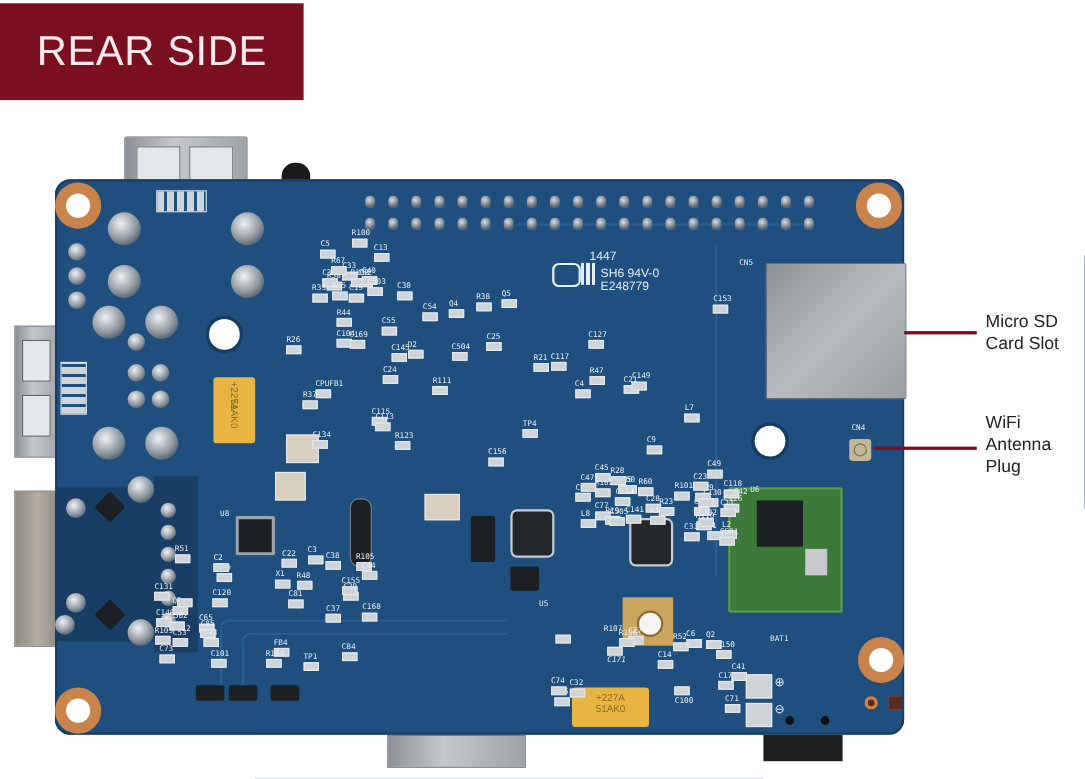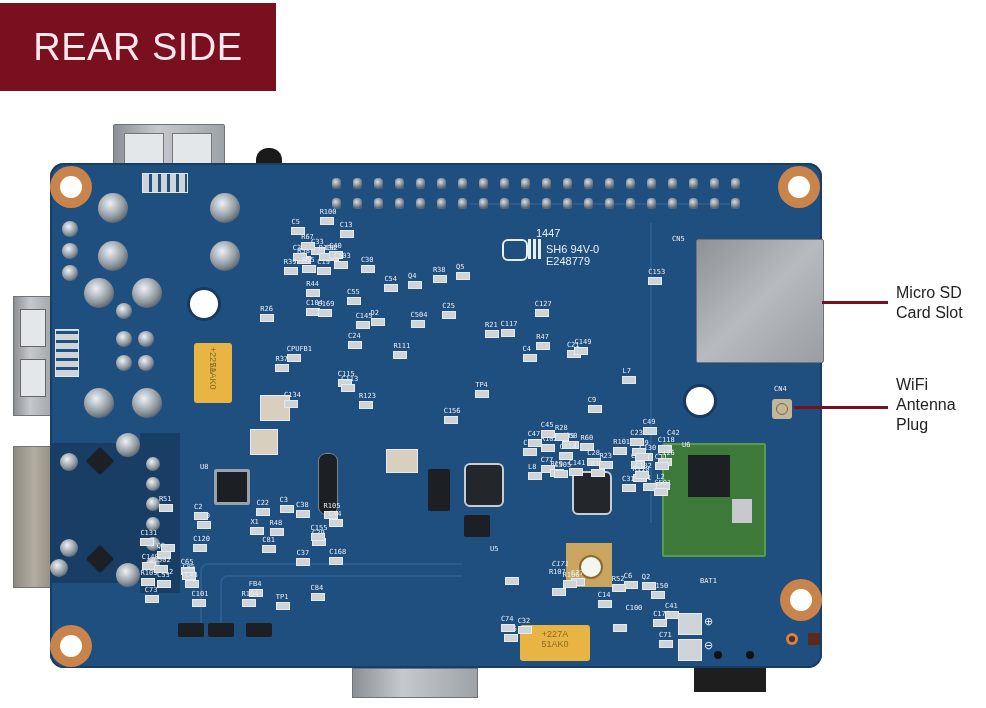--- a/index.html
+++ b/index.html
@@ -266,21 +266,21 @@
       <div class="silk" style="left: 606.343px; top: 310.228px;">L2</div>
       <div class="smd" style="left: 537.265px; top: 294.612px; width: 12px; height: 6px;"></div>
       <div class="silk" style="left: 537.265px; top: 285.612px;">C28</div>
       <div class="smd" style="left: 310.909px; top: 102.373px; width: 12px; height: 6px;"></div>
       <div class="silk" style="left: 310.909px; top: 93.3734px;">C30</div>
       <div class="smd" style="left: 450.618px; top: 166.198px; width: 12px; height: 6px;"></div>
       <div class="silk" style="left: 450.618px; top: 157.198px;">C117</div>
       <div class="smd" style="left: 212.274px; top: 382.291px; width: 12px; height: 6px;"></div>
       <div class="silk" style="left: 212.274px; top: 373.291px;">C81</div>
       <div class="smd" style="left: 563.461px; top: 460.607px; width: 12px; height: 6px;"></div>
-      <div class="silk" style="left: 563.461px; top: 441px; margin-left: 12px;">C100</div>
+      <div class="silk" style="left: 563.461px; top: 470px;">C100</div>
       <div class="smd" style="left: 256.003px; top: 144.643px; width: 12px; height: 6px;"></div>
       <div class="silk" style="left: 256.003px; top: 135.643px;">C104</div>
       <div class="smd" style="left: 90.4203px; top: 374.979px; width: 12px; height: 6px;"></div>
       <div class="silk" style="left: 90.4203px; top: 365.979px;">C131</div>
       <div class="smd" style="left: 589.288px; top: 289.879px; width: 12px; height: 6px;"></div>
       <div class="silk" style="left: 589.288px; top: 280.879px;">C130</div>
       <div class="smd" style="left: 478.049px; top: 308.623px; width: 12px; height: 6px;"></div>
       <div class="silk" style="left: 478.049px; top: 299.623px;">L8</div>
       <div class="smd" style="left: 291.252px; top: 221.124px; width: 12px; height: 6px;"></div>
       <div class="silk" style="left: 291.252px; top: 212.124px;">C113</div>
@@ -368,21 +368,21 @@
       <div class="silk" style="left: 537.845px; top: 232.721px;">C9</div>
       <div class="smd" style="left: 246.039px; top: 347.3px; width: 12px; height: 6px;"></div>
       <div class="silk" style="left: 246.039px; top: 338.3px;">C38</div>
       <div class="smd" style="left: 615.091px; top: 447.845px; width: 12px; height: 6px;"></div>
       <div class="silk" style="left: 615.091px; top: 438.845px;">C41</div>
       <div class="smd" style="left: 279.139px; top: 88.1414px; width: 12px; height: 6px;"></div>
       <div class="silk" style="left: 279.139px; top: 79.1414px;">C40</div>
       <div class="smd" style="left: 135.038px; top: 417.242px; width: 12px; height: 6px;"></div>
       <div class="silk" style="left: 135.038px; top: 408.242px;">C43</div>
       <div class="smd" style="left: 585.111px; top: 290.08px; width: 12px; height: 6px;"></div>
-      <div class="silk" style="left: 585.111px; top: 266px; margin-left: 32px;">C42</div>
+      <div class="silk" style="left: 585.111px; top: 280px; margin-left: 32px;">C42</div>
       <div class="smd" style="left: 549.419px; top: 297.874px; width: 12px; height: 6px;"></div>
       <div class="silk" style="left: 549.419px; top: 288.874px;">R23</div>
       <div class="smd" style="left: 210.346px; top: 150.663px; width: 12px; height: 6px;"></div>
       <div class="silk" style="left: 210.346px; top: 141.663px;">R26</div>
       <div class="smd" style="left: 490.736px; top: 267.477px; width: 12px; height: 6px;"></div>
       <div class="silk" style="left: 490.736px; top: 258.477px;">C45</div>
       <div class="smd" style="left: 278.827px; top: 355.953px; width: 12px; height: 6px;"></div>
       <div class="silk" style="left: 278.827px; top: 346.953px;">C44</div>
       <div class="smd" style="left: 561.844px; top: 420.801px; width: 12px; height: 6px;"></div>
       <div class="silk" style="left: 561.844px; top: 411.801px;">R52</div>
@@ -426,21 +426,21 @@
       <div class="silk" style="left: 580.245px; top: 265.625px;">C23</div>
       <div class="smd" style="left: 505.104px; top: 270.277px; width: 12px; height: 6px;"></div>
       <div class="silk" style="left: 505.104px; top: 261.277px;">R28</div>
       <div class="smd" style="left: 225.449px; top: 200.988px; width: 12px; height: 6px;"></div>
       <div class="silk" style="left: 225.449px; top: 191.988px;">R37</div>
       <div class="smd" style="left: 598.3px; top: 113.633px; width: 12px; height: 6px;"></div>
       <div class="silk" style="left: 598.3px; top: 104.633px;">C153</div>
       <div class="smd" style="left: 260.525px; top: 369.692px; width: 12px; height: 6px;"></div>
       <div class="silk" style="left: 260.525px; top: 360.692px;">C155</div>
       <div class="smd" style="left: 502.103px; top: 425.223px; width: 12px; height: 6px;"></div>
-      <div class="silk" style="left: 502.103px; top: 397px; font-style: italic;">C171</div>
+      <div class="silk" style="left: 502.103px; top: 433px; font-style: italic;">C171</div>
       <div class="smd" style="left: 283.945px; top: 98.21px; width: 12px; height: 6px;"></div>
       <div class="silk" style="left: 283.945px; top: 89.21px;">C503</div>
       <div class="smd" style="left: 103.795px; top: 401.796px; width: 12px; height: 6px;"></div>
       <div class="silk" style="left: 103.795px; top: 392.796px;">C502</div>
       <div class="smd" style="left: 604.343px; top: 325.359px; width: 12px; height: 6px;"></div>
       <div class="silk" style="left: 604.343px; top: 316.359px;">C501</div>
       <div class="smd" style="left: 504.407px; top: 306.839px; width: 12px; height: 6px;"></div>
       <div class="silk" style="left: 504.407px; top: 297.839px;">C505</div>
       <div class="smd" style="left: 360.525px; top: 156.693px; width: 12px; height: 6px;"></div>
       <div class="silk" style="left: 360.525px; top: 147.693px;">C504</div>

